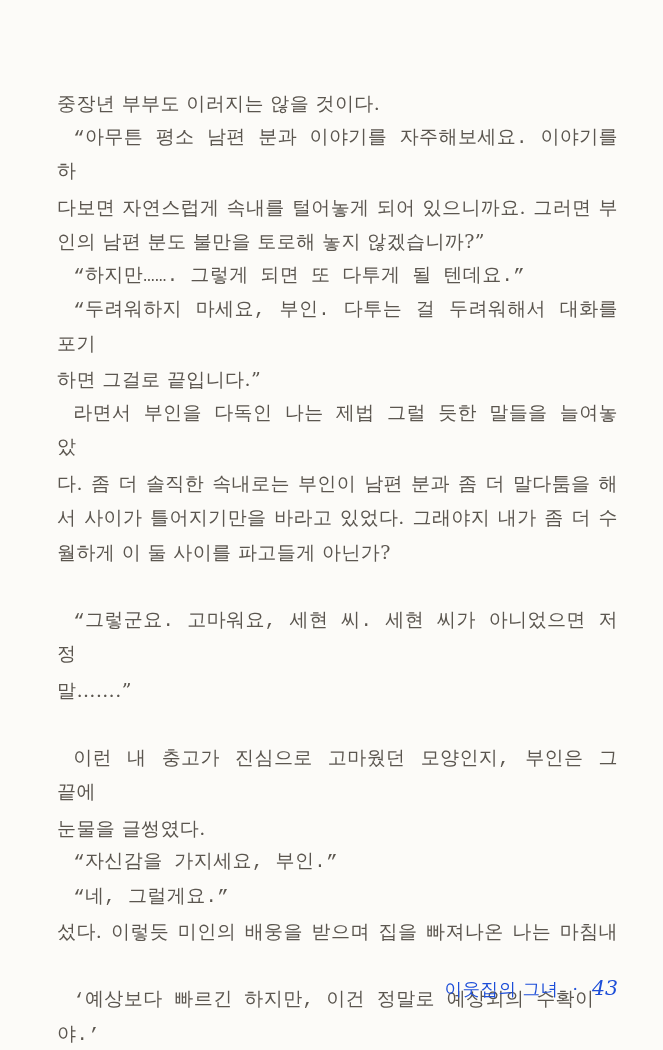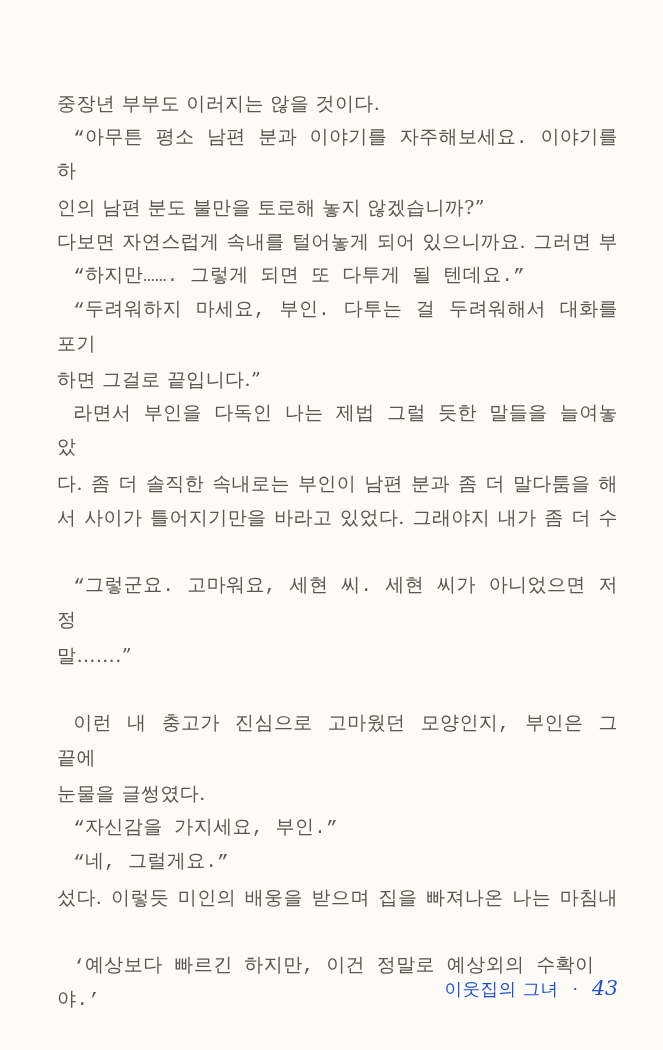--- a/index.html
+++ b/index.html
@@ -64,28 +64,29 @@
     font-style: italic;
   }
 </style>
 </head>
 <body>
 
 <div class="page">
   <main class="text-block">
     <div class="line">중장년 부부도 이러지는 않을 것이다.</div>
     <div class="line indent fill">“아무튼 평소 남편 분과 이야기를 자주해보세요. 이야기를 하</div>
+    <div class="line fill">다보면 자연스럽게 속내를 털어놓게 되어 있으니까요. 그러면 부</div>
     <div class="line">인의 남편 분도 불만을 토로해 놓지 않겠습니까?”</div>
-    <div class="line fill">다보면 자연스럽게 속내를 털어놓게 되어 있으니까요. 그러면 부</div>
     <div class="line indent">“하지만……. 그렇게 되면 또 다투게 될 텐데요.”</div>
     <div class="line indent fill">“두려워하지 마세요, 부인. 다투는 걸 두려워해서 대화를 포기</div>
     <div class="line">하면 그걸로 끝입니다.”</div>
     <div class="line indent fill">라면서 부인을 다독인 나는 제법 그럴 듯한 말들을 늘여놓았</div>
     <div class="line fill">다. 좀 더 솔직한 속내로는 부인이 남편 분과 좀 더 말다툼을 해</div>
     <div class="line fill">서 사이가 틀어지기만을 바라고 있었다. 그래야지 내가 좀 더 수</div>
+    <div class="line">월하게 이 둘 사이를 파고들게 아닌가?</div>
     <div class="line" aria-hidden="true"></div>
     <div class="line indent fill">“그렇군요. 고마워요, 세현 씨. 세현 씨가 아니었으면 저 정</div>
     <div class="line">말…….”</div>
     <div class="line" aria-hidden="true"></div>
     <div class="line indent fill">이런 내 충고가 진심으로 고마웠던 모양인지, 부인은 그 끝에</div>
     <div class="line">눈물을 글썽였다.</div>
     <div class="line indent">“자신감을 가지세요, 부인.”</div>
     <div class="line indent">“네, 그럴게요.”</div>
     <div class="line fill">섰다. 이렇듯 미인의 배웅을 받으며 집을 빠져나온 나는 마침내</div>
     <div class="line" aria-hidden="true"></div>

